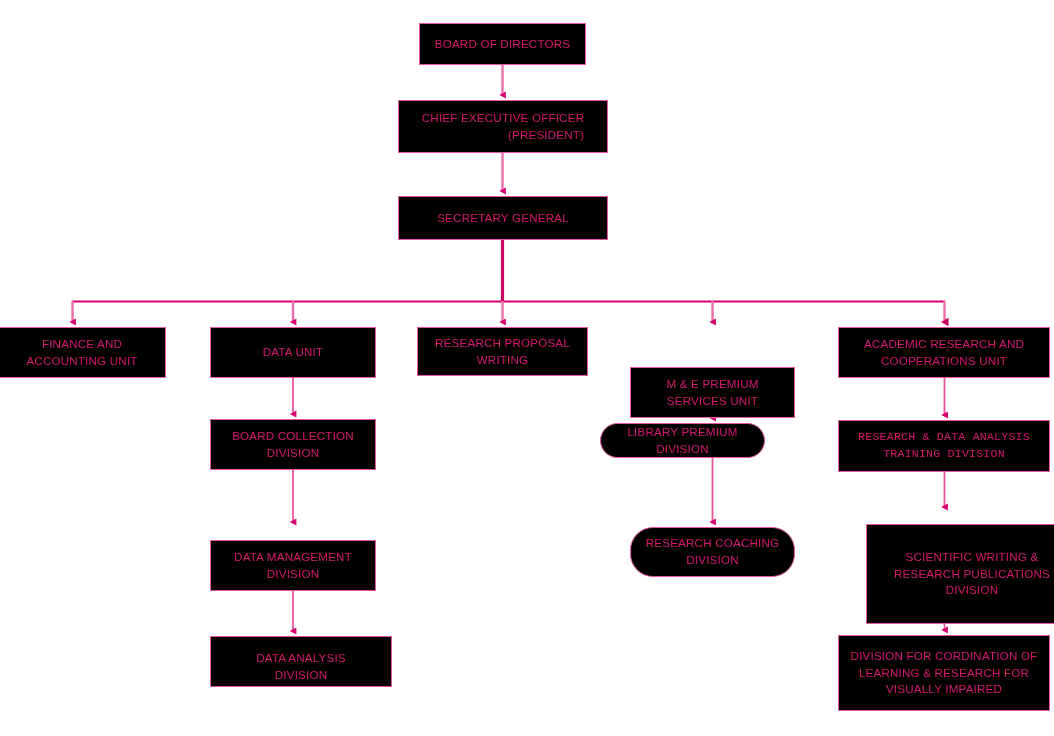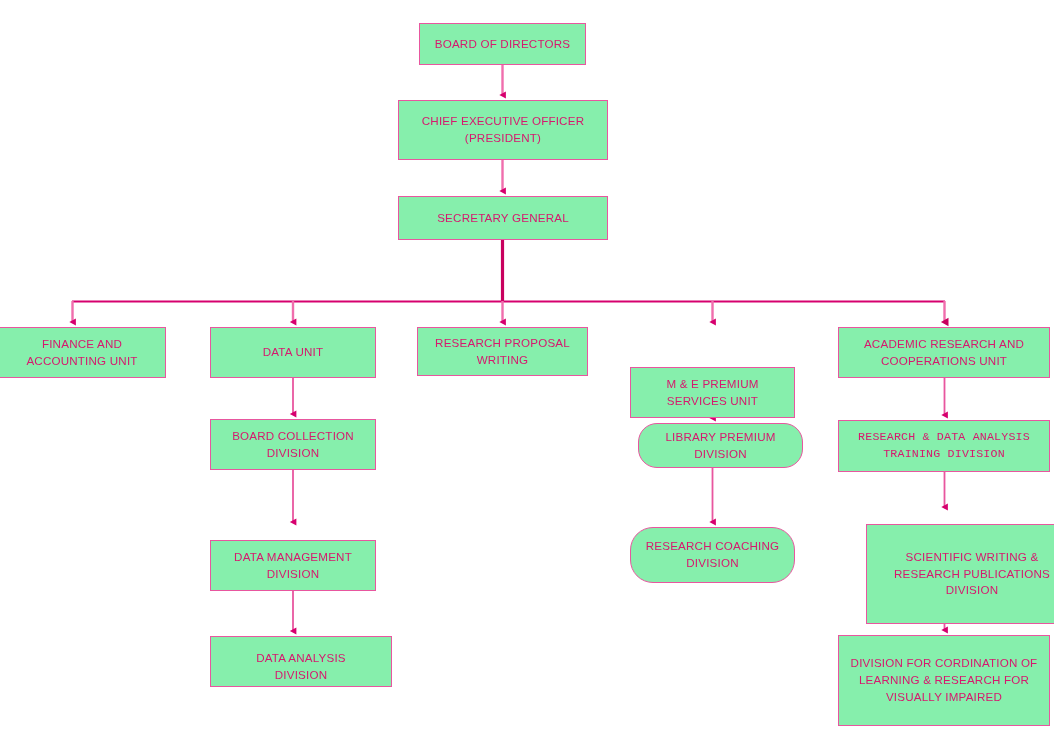--- a/index.html
+++ b/index.html
@@ -23,21 +23,21 @@
     left: 0;
     top: 0;
     width: 1054px;
     height: 736px;
     pointer-events: none;
   }
   .node {
     position: absolute;
     box-sizing: border-box;
     border: 1.6px solid #e8569f;
-    background: #86efac;
+    background: #000000;
     display: flex;
     align-items: center;
     justify-content: center;
     text-align: center;
     color: #d6186e;
     font-size: 11.6px;
     line-height: 1.45;
     letter-spacing: 0.2px;
     padding: 2px 6px;
   }
@@ -84,21 +84,21 @@
 
     <line x1="944.5" y1="378" x2="944.5" y2="415" stroke="#e8569f" stroke-width="1.8" marker-end="url(#arrow-light)"></line>
     <line x1="944.5" y1="472" x2="944.5" y2="507" stroke="#e8569f" stroke-width="1.8" marker-end="url(#arrow-light)"></line>
     <line x1="944.5" y1="592" x2="944.5" y2="630" stroke="#e8569f" stroke-width="1.8" marker-end="url(#arrow-light)"></line>
   </svg>
 
   <div class="node" id="node-board" style="left:419px; top:23px; width:167px; height:42px;">
     <span class="node-label">BOARD OF DIRECTORS</span>
   </div>
 
-  <div class="node" id="node-ceo" style="left:398px; top:100px; width:210px; height:60px;">
+  <div class="node" id="node-ceo" style="left:398px; top:100px; width:210px; height:53px;text-align:right;">
     <span class="node-label">CHIEF EXECUTIVE OFFICER
 (PRESIDENT)</span>
   </div>
 
   <div class="node" id="node-secretary-general" style="left:398px; top:196px; width:210px; height:44px;">
     <span class="node-label">SECRETARY GENERAL</span>
   </div>
 
   <div class="node" id="node-finance" style="left:-2px; top:327px; width:168px; height:51px;">
     <span class="node-label">FINANCE AND
@@ -132,40 +132,40 @@
   <div class="node" id="node-data-management" style="left:210px; top:540px; width:166px; height:51px;">
     <span class="node-label">DATA MANAGEMENT
 DIVISION</span>
   </div>
 
   <div class="node" id="node-data-analysis" style="left:210px; top:636px; width:182px; height:51px;align-items:flex-end;">
     <span class="node-label">DATA ANALYSIS
 DIVISION</span>
   </div>
 
-  <div class="node" id="node-library-premium" style="left:638px; top:423px; width:165px; height:45px;border-radius:19px;">
+  <div class="node" id="node-library-premium" style="left:600px; top:423px; width:165px; height:35px;border-radius:19px;">
     <span class="node-label">LIBRARY PREMIUM
 DIVISION</span>
   </div>
 
-  <div class="node" id="node-research-coaching" style="left:630px; top:527px; width:165px; height:56px;border-radius:23px;">
+  <div class="node" id="node-research-coaching" style="left:630px; top:527px; width:165px; height:50px;border-radius:23px;">
     <span class="node-label">RESEARCH COACHING
 DIVISION</span>
   </div>
 
   <div class="node" id="node-research-data-training" style="left:838px; top:420px; width:212px; height:52px;font-family:Liberation Mono, monospace;">
     <span class="node-label">RESEARCH &amp; DATA ANALYSIS
 TRAINING DIVISION</span>
   </div>
 
   <div class="node" id="node-scientific-writing" style="left:838px; top:524px; width:212px; height:100px;margin-left:28px;">
     <span class="node-label">SCIENTIFIC WRITING &amp;
 RESEARCH PUBLICATIONS
 DIVISION</span>
   </div>
 
-  <div class="node" id="node-coordination-visually-impaired" style="left:838px; top:635px; width:212px; height:91px;">
+  <div class="node" id="node-coordination-visually-impaired" style="left:838px; top:635px; width:212px; height:76px;">
     <span class="node-label">DIVISION FOR CORDINATION OF
 LEARNING &amp; RESEARCH FOR
 VISUALLY IMPAIRED</span>
   </div>
 
 </div>
 
 </body></html>

